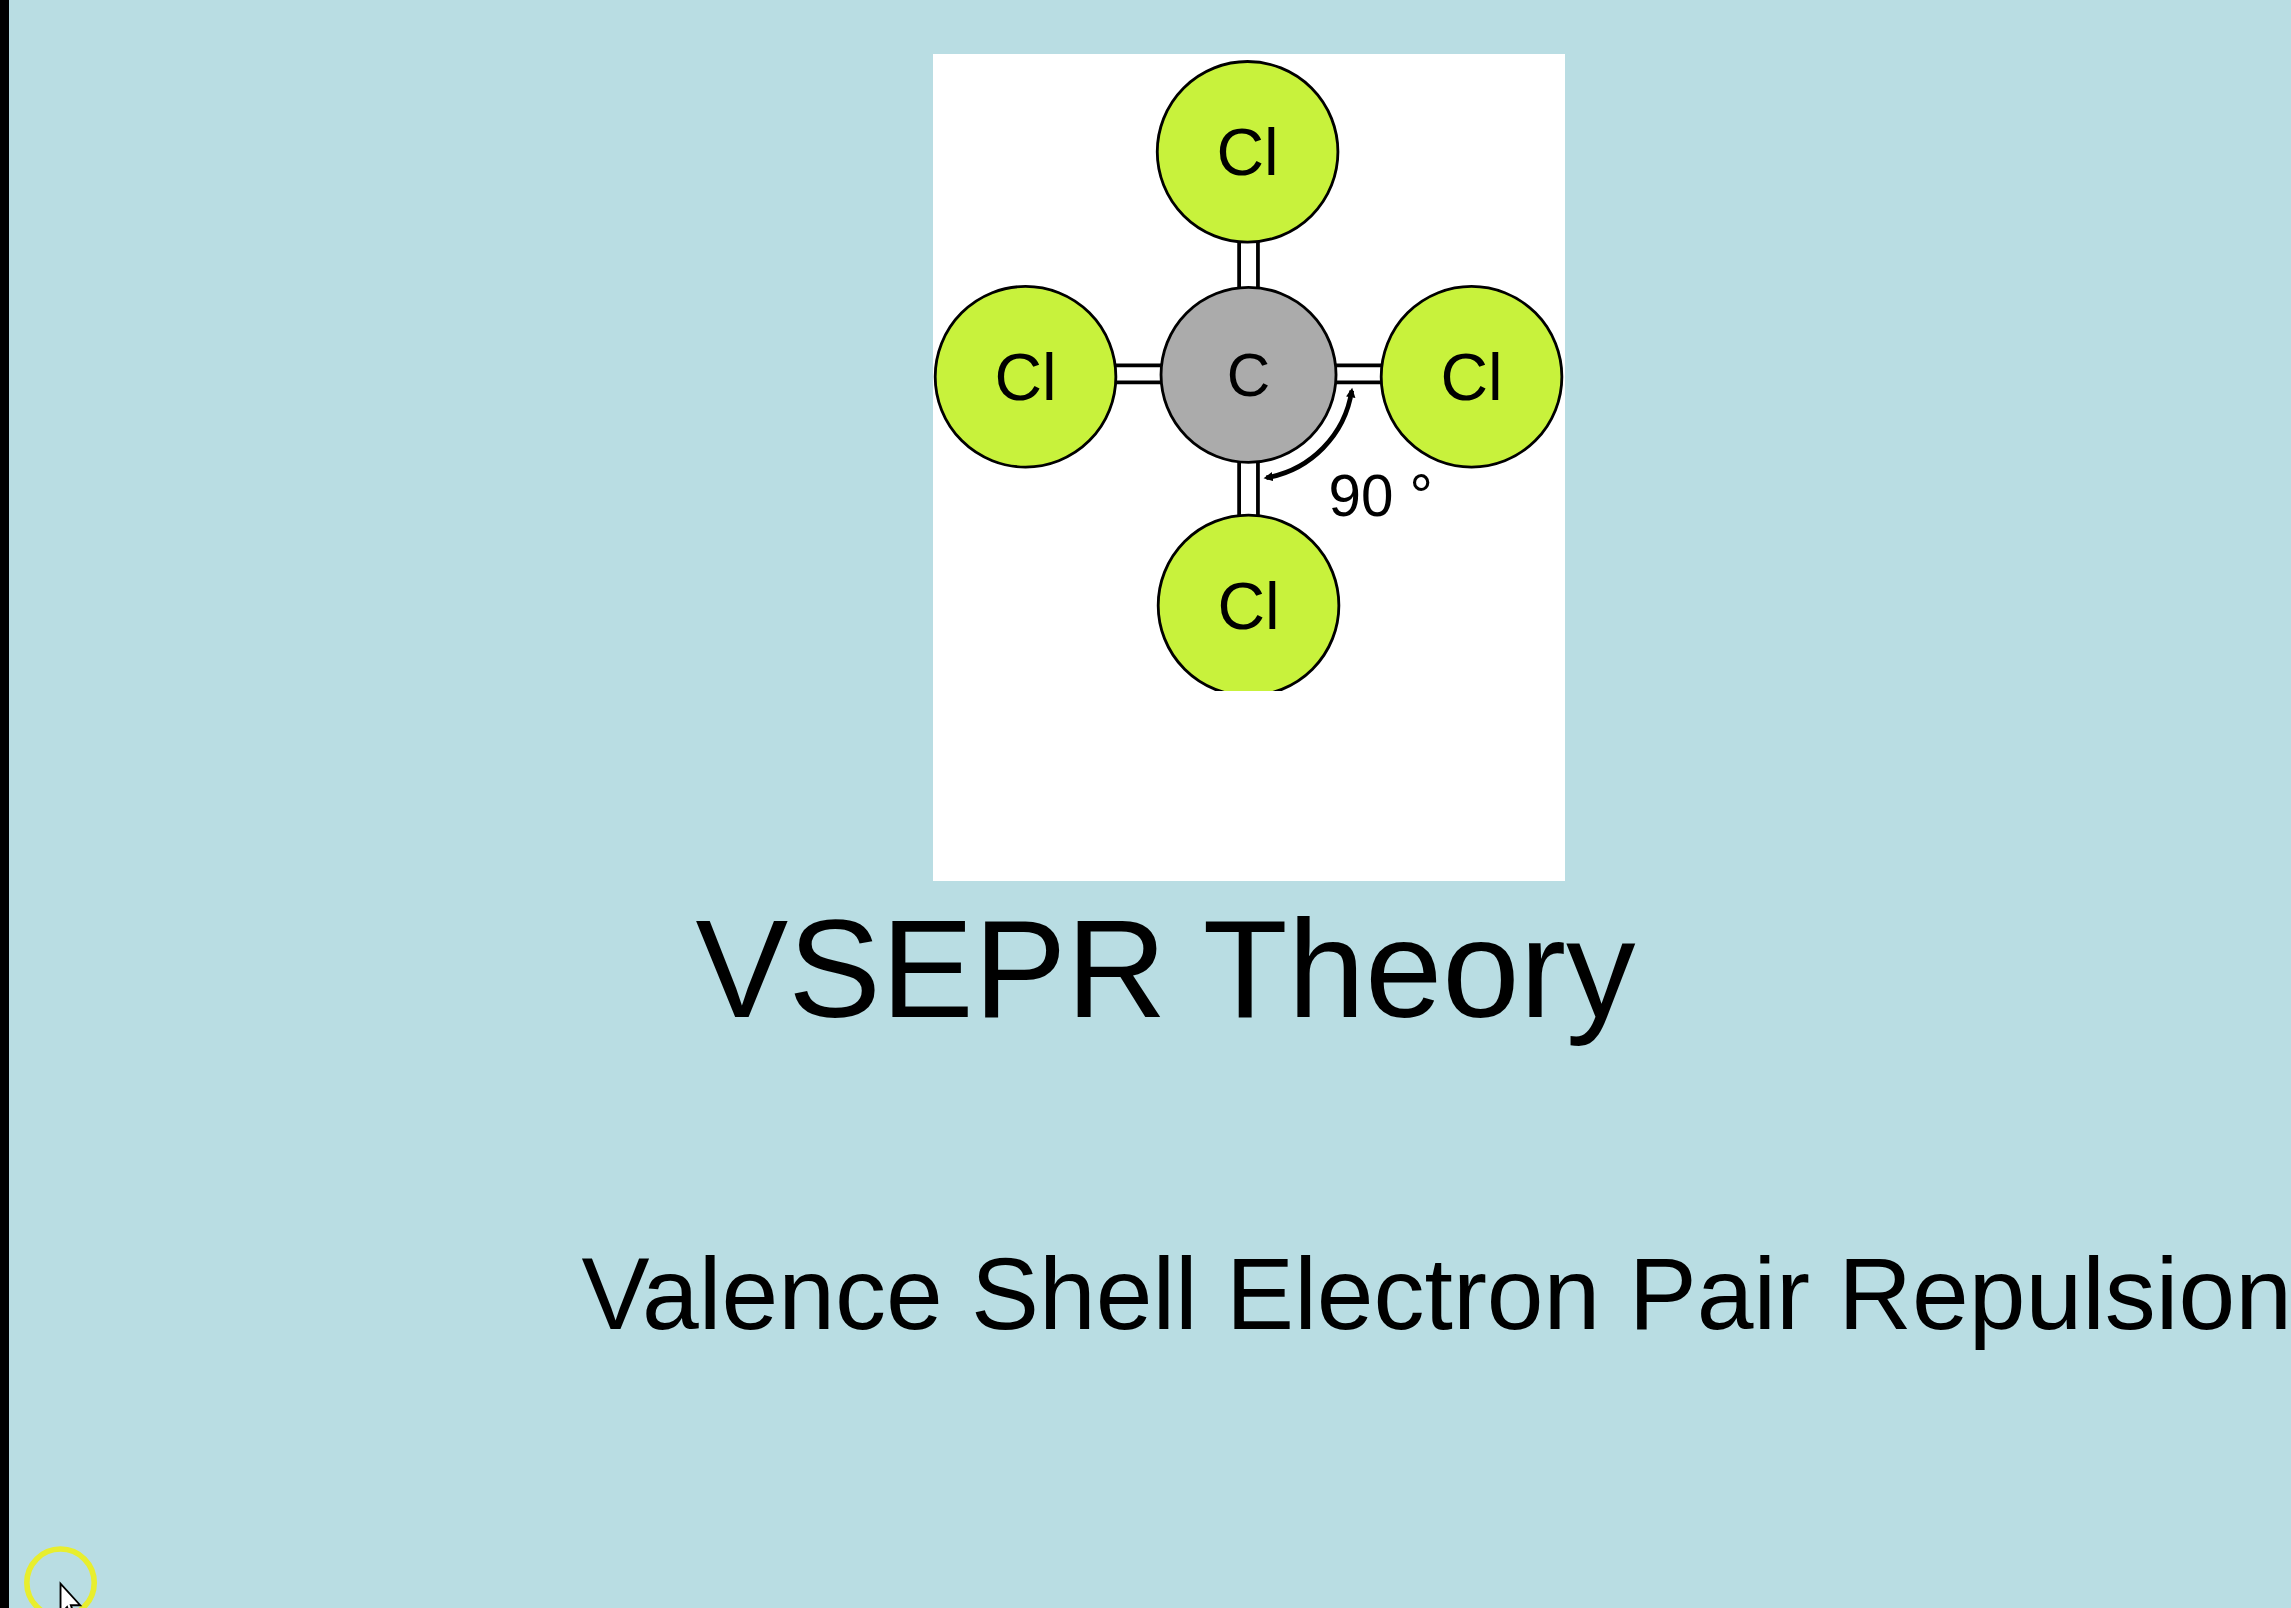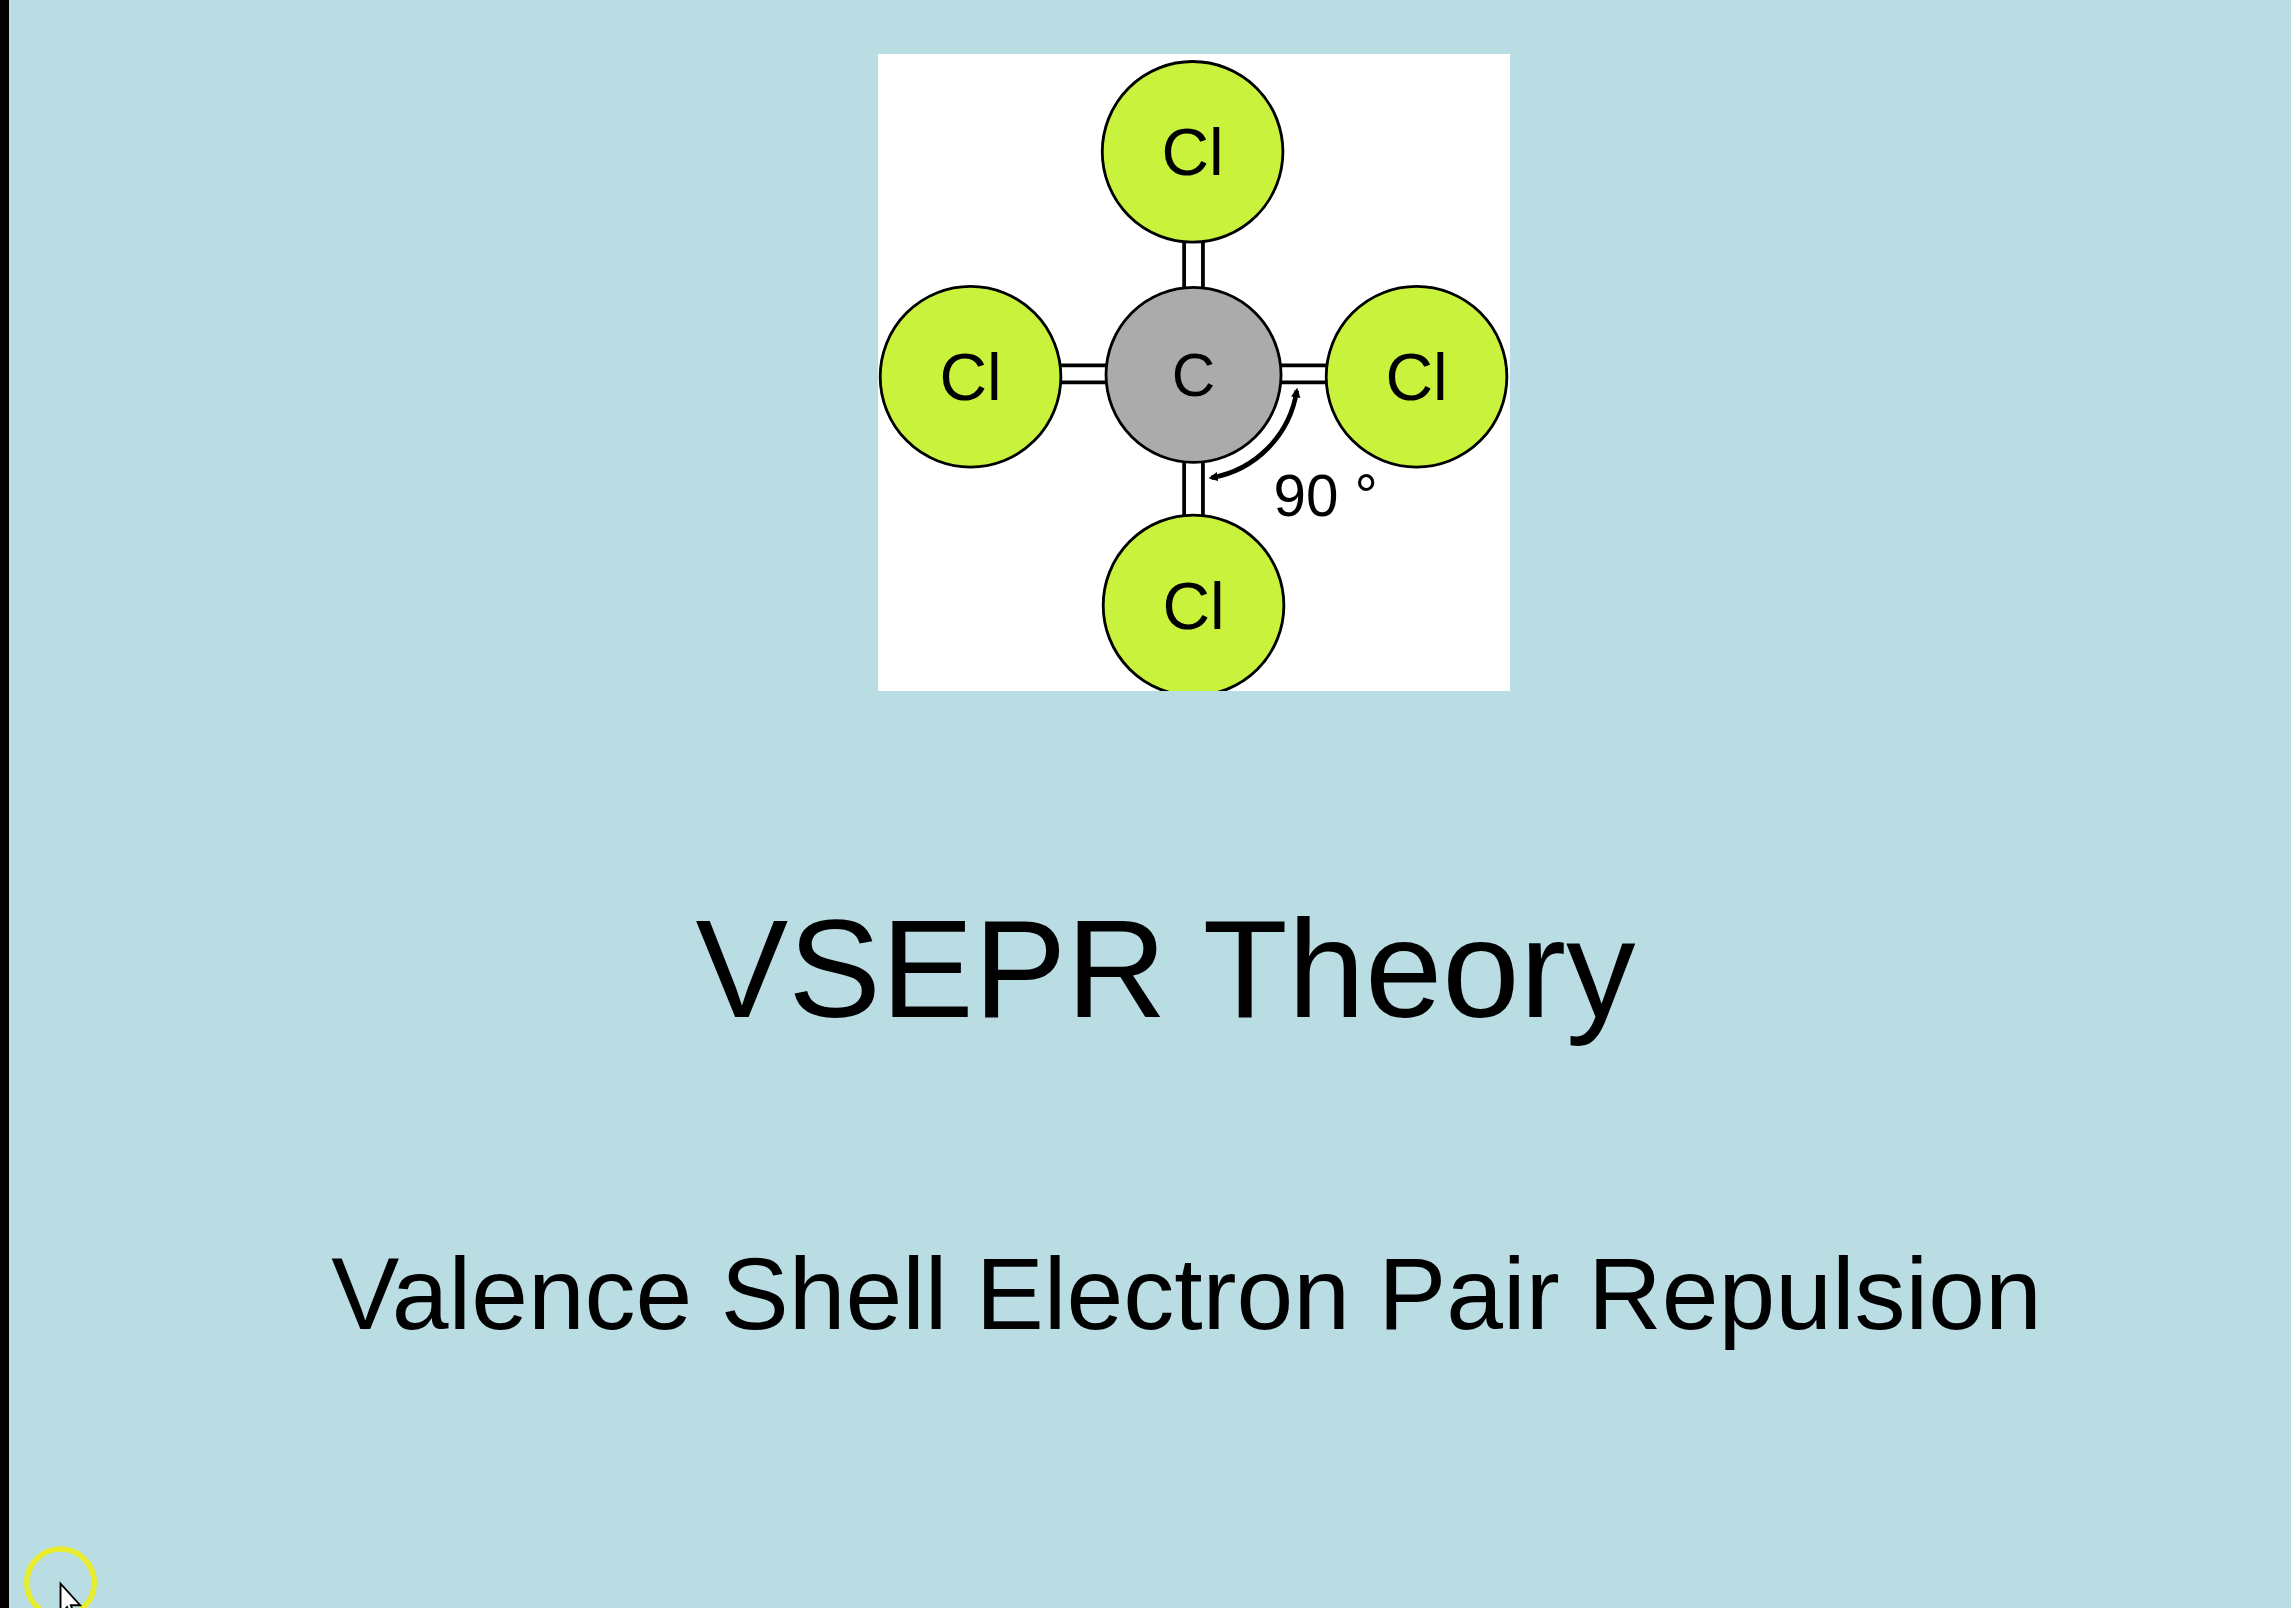--- a/index.html
+++ b/index.html
@@ -16,22 +16,22 @@
     overflow: hidden;
   }
   .left-strip {
     position: absolute;
     left: 0; top: 0;
     width: 9.4px; height: 100%;
     background: #000000;
   }
   .molecule-box {
     position: absolute;
-    left: 878px; top: 54px;
-    width: 632px; height: 637px;
+    left: 933px; top: 54px;
+    width: 632px; height: 827px;
     background: #ffffff;
   }
   .molecule-box svg { display: block; }
   .atom-label {
     font-family: "Liberation Sans", sans-serif;
     font-size: 70px;
     fill: #000000;
   }
   .carbon-label {
     font-family: "Liberation Sans", sans-serif;
@@ -54,21 +54,21 @@
     line-height: 1;
     color: #000000;
     white-space: nowrap;
   }
   .slide-subtitle {
     position: absolute;
     top: 1243px; left: 0;
     width: 100%;
     padding-left: 81px;
     box-sizing: border-box;
-    text-align: center;
+    text-align: right;
     font-size: 102px;
     line-height: 1;
     color: #000000;
     white-space: nowrap;
   }
   .cursor-layer {
     position: absolute;
     left: 0; top: 1535px;
     width: 151px; height: 73px;
     overflow: visible;

